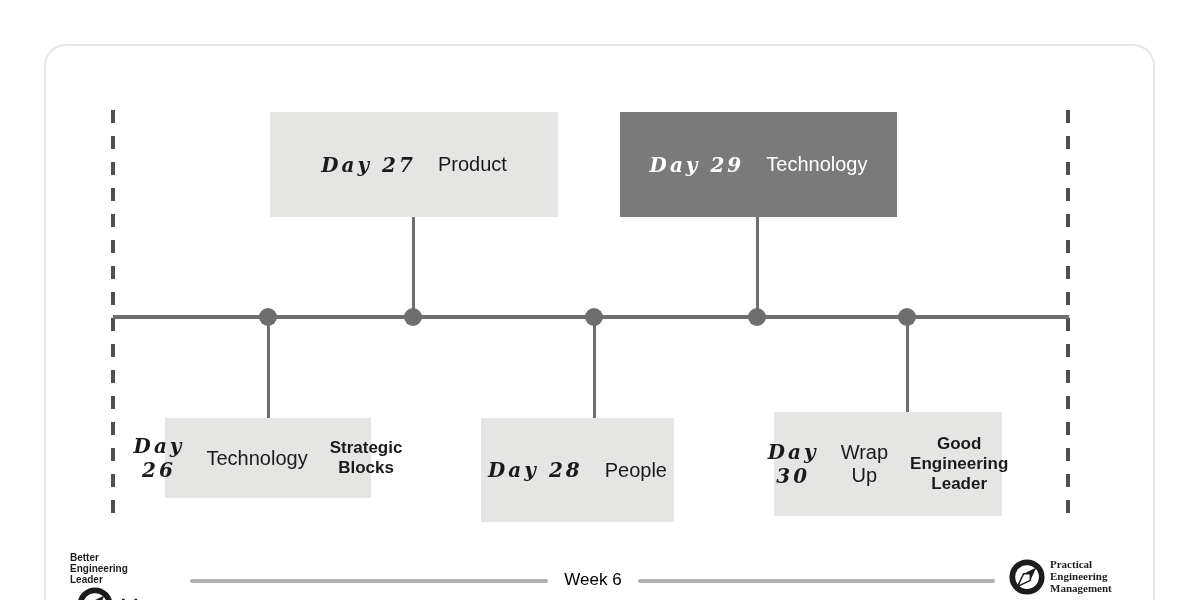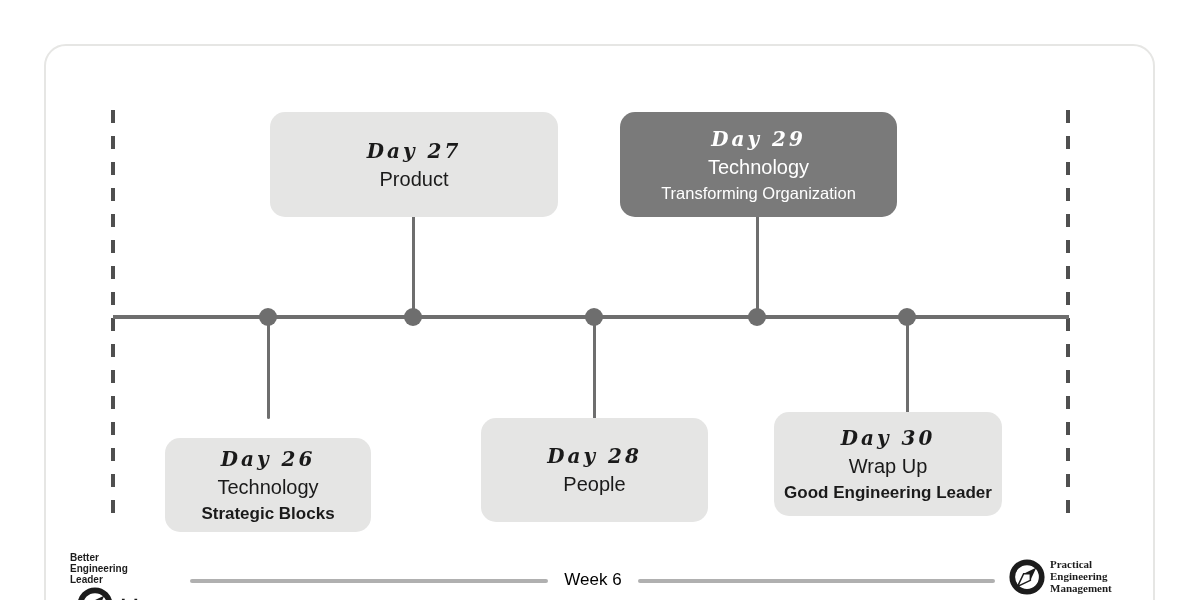--- a/index.html
+++ b/index.html
@@ -28,34 +28,34 @@
 
   .connector { position: absolute; width: 3px; background: #6e6e6e; border-radius: 2px; }
   .conn-27 { left: 412px; top: 215px; height: 102px; }
   .conn-29 { left: 756px; top: 215px; height: 102px; }
   .conn-26 { left: 267px; top: 317px; height: 102px; }
   .conn-28 { left: 593px; top: 317px; height: 102px; }
   .conn-30 { left: 906px; top: 317px; height: 96px; }
 
   
   .event-box {
-    position: absolute; border-radius: 15px; background: #e5e5e4;
-    display: flex; flex-direction: column; align-items: center; justify-content: center;
-    gap: 5px; text-align: center; color: #1a1a1a;
+    position: absolute; border-radius: 0; background: #e5e5e4;
+    display: flex; flex-direction: row; align-items: center; justify-content: center;
+    gap: 22px; text-align: center; color: #1a1a1a;
   }
   .event-box.dark { background: #7a7a7a; color: #ffffff; }
   .ev-day { font-family: "DejaVu Serif", serif; font-style: italic; font-weight: bold; font-size: 20px; letter-spacing: 3px; }
   .ev-cat { font-size: 20px; }
   .ev-title { font-size: 17px; font-weight: bold; }
   .event-box.dark .ev-title { font-weight: normal; font-size: 16.5px; }
 
   .box-27 { left: 270px; top: 112px; width: 288px; height: 105px; }
   .box-29 { left: 620px; top: 112px; width: 277px; height: 105px; }
-  .box-26 { left: 165px; top: 418px; width: 206px; height: 94px; margin-top: 20px; }
-  .box-28 { left: 481px; top: 418px; width: 227px; height: 104px; }
+  .box-26 { left: 165px; top: 418px; width: 206px; height: 80px; }
+  .box-28 { left: 481px; top: 418px; width: 193px; height: 104px; }
   .box-30 { left: 774px; top: 412px; width: 228px; height: 104px; }
 
   
   .week-line { position: absolute; top: 579px; height: 4px; background: #b0b0b0; border-radius: 2px; }
   .week-line-left  { left: 190px; width: 358px; }
   .week-line-right { left: 638px; width: 357px; }
   .week-label { position: absolute; left: 548px; top: 570px; width: 90px; text-align: center; font-size: 17px; color: #000000; }
 
   
   .logo-left { position: absolute; left: 70px; top: 552px; width: 96px; color: #1c1c1c; }
@@ -93,21 +93,20 @@
   <div class="dot dot-5"></div>
 
   <div class="event-box box-27">
     <div class="ev-day">Day 27</div>
     <div class="ev-cat">Product</div>
   </div>
 
   <div class="event-box dark box-29">
     <div class="ev-day">Day 29</div>
     <div class="ev-cat">Technology</div>
-    <div class="ev-title">Transforming Organization</div>
   </div>
 
   <div class="event-box box-26">
     <div class="ev-day">Day 26</div>
     <div class="ev-cat">Technology</div>
     <div class="ev-title">Strategic Blocks</div>
   </div>
 
   <div class="event-box box-28">
     <div class="ev-day">Day 28</div>

